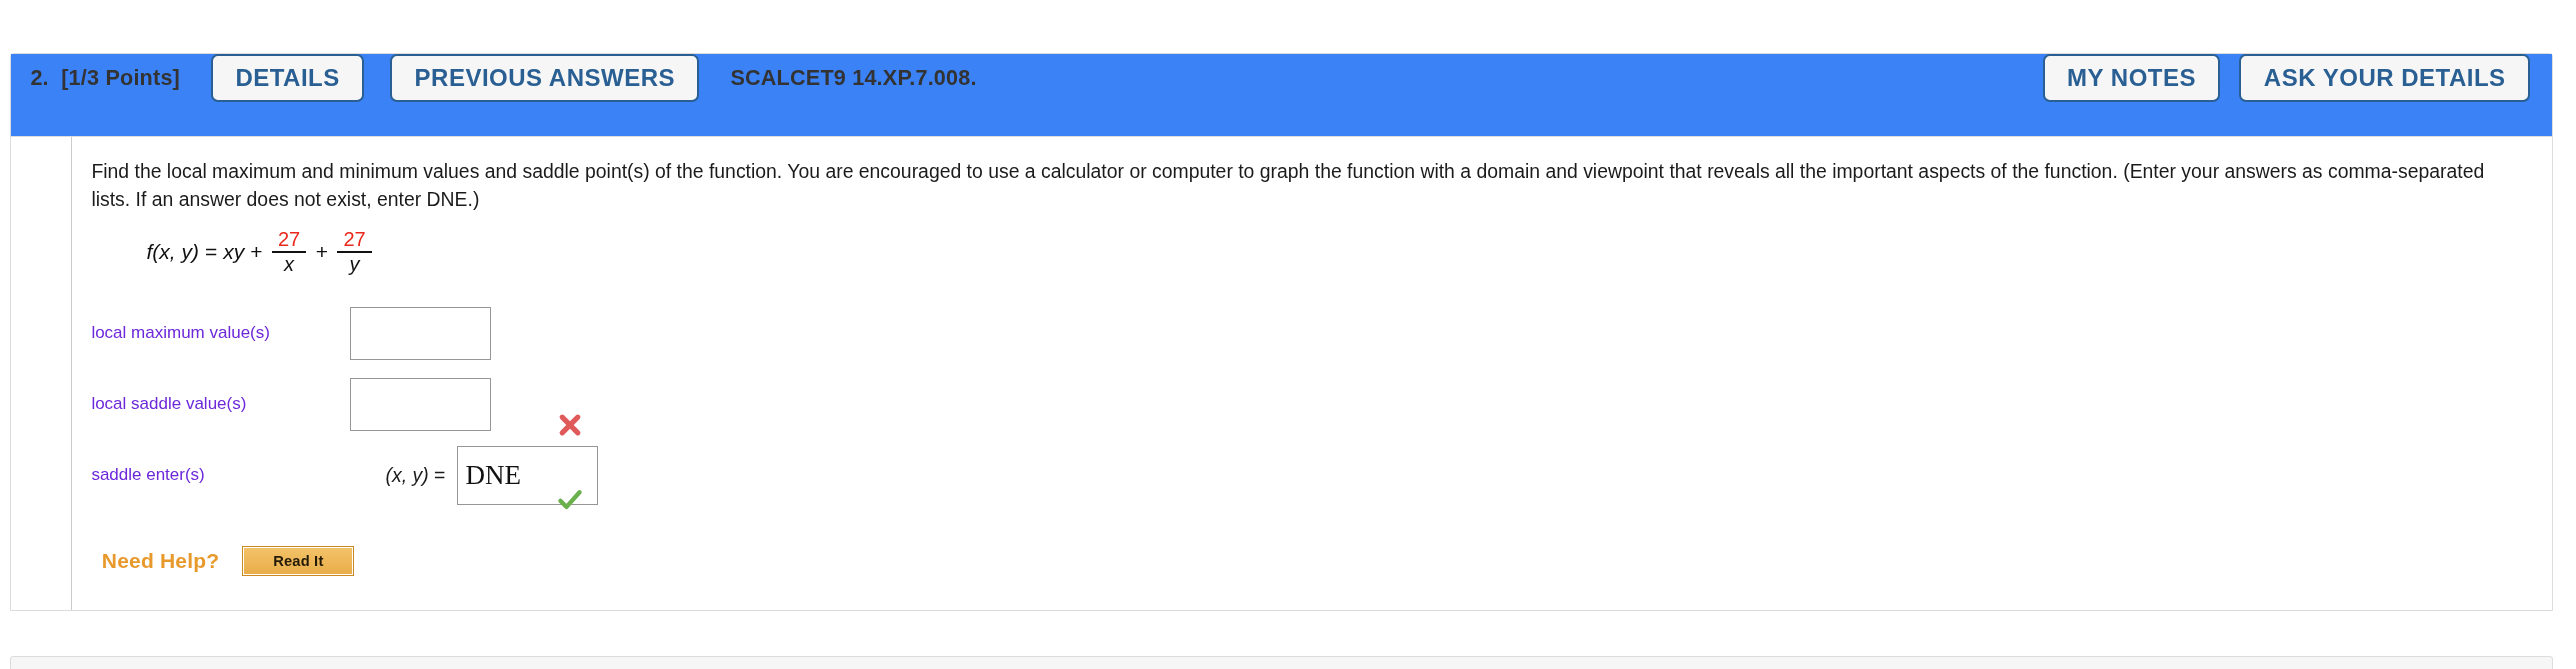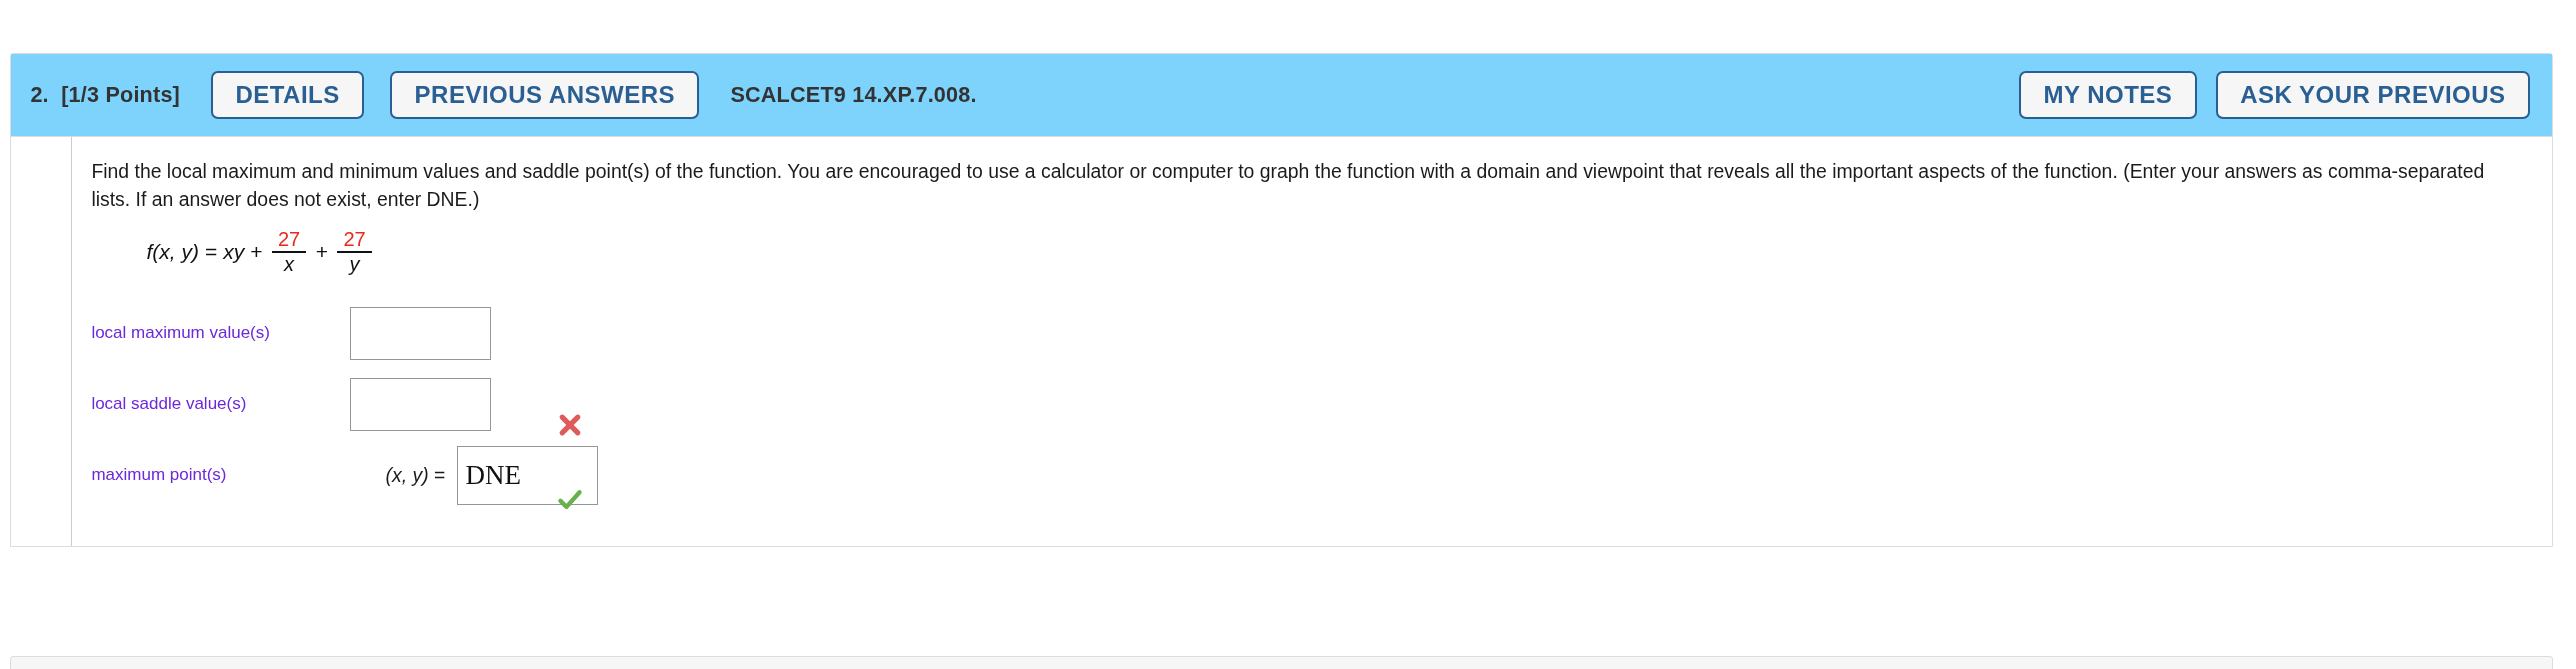--- a/index.html
+++ b/index.html
@@ -29,23 +29,23 @@
     width: 2543px;
     border: 0.9px solid #dcdcdc;
     border-top-left-radius: 3.5px;
     border-top-right-radius: 3.5px;
     background: #ffffff;
     box-sizing: border-box;
   }
 
   .question-header {
     display: flex;
-    align-items: center;
+    align-items: flex-start;
     height: 83px;
-    background: #7dd3fc;
+    background: #3b82f6;
     border-bottom: 0.9px solid #dcdcdc;
     padding: 0 22.4px 0 19px;
     box-sizing: border-box;
   }
 
   .qh-left {
     display: flex;
     align-items: center;
     flex: 1 1 auto;
     min-width: 0;
@@ -277,21 +277,21 @@
         <span class="ob-btn first">DETAILS</span>
 
         <span class="ob-btn">PREVIOUS ANSWERS</span>
 
         <span class="assignment-code">SCALCET9 14.XP.7.008.</span>
       </div>
 
       <div class="qh-right">
         <span class="ob-btn notes">MY NOTES</span>
 
-        <span class="ob-btn teacher">ASK YOUR PREVIOUS</span>
+        <span class="ob-btn teacher">ASK YOUR DETAILS</span>
       </div>
     </div>
 
     <div class="question-body">
       <div class="body-inner">
 
         <p class="prompt">
           <span>Find the local maximum and minimum values and saddle point(s) of the function. You are encouraged to use a calculator or computer to graph the function with a domain and viewpoint that reveals all the important aspects of the function. (Enter your answers as</span>
           <span>comma-separated lists. If an answer does not exist, enter DNE.)</span>
         </p>
@@ -329,34 +329,38 @@
               <svg width="26" height="26" viewBox="0 0 30 30">
                 <g stroke="#e05a5a" stroke-width="6" stroke-linecap="round">
                   <line x1="6" y1="6" x2="24" y2="24"></line>
                   <line x1="24" y1="6" x2="6" y2="24"></line>
                 </g>
               </svg>
             </span>
           </div>
 
           <div class="ans-row">
-            <span class="ans-label">maximum point(s)</span>
+            <span class="ans-label">saddle enter(s)</span>
             <span class="xy-label">
               <span class="mi">(x, y)</span>
               <span>=</span>
             </span>
             <input class="ans-input tall" type="text" value="DNE" style="">
             <span class="mark check">
               <svg width="26" height="26" viewBox="0 0 30 30">
                 <path d="M4 16 L11 23 L26 6" fill="none" stroke="#6ab04c" stroke-width="5" stroke-linecap="round" stroke-linejoin="round"></path>
               </svg>
             </span>
           </div>
         </div>
 
+        <div class="need-help">
+          <span class="need-help-text">Need Help?</span>
+          <span class="read-it-btn">Read It</span>
+        </div>
 
       </div>
     </div>
   </div>
 
   <div class="bottom-panel"></div>
 
 </div>
 
 

